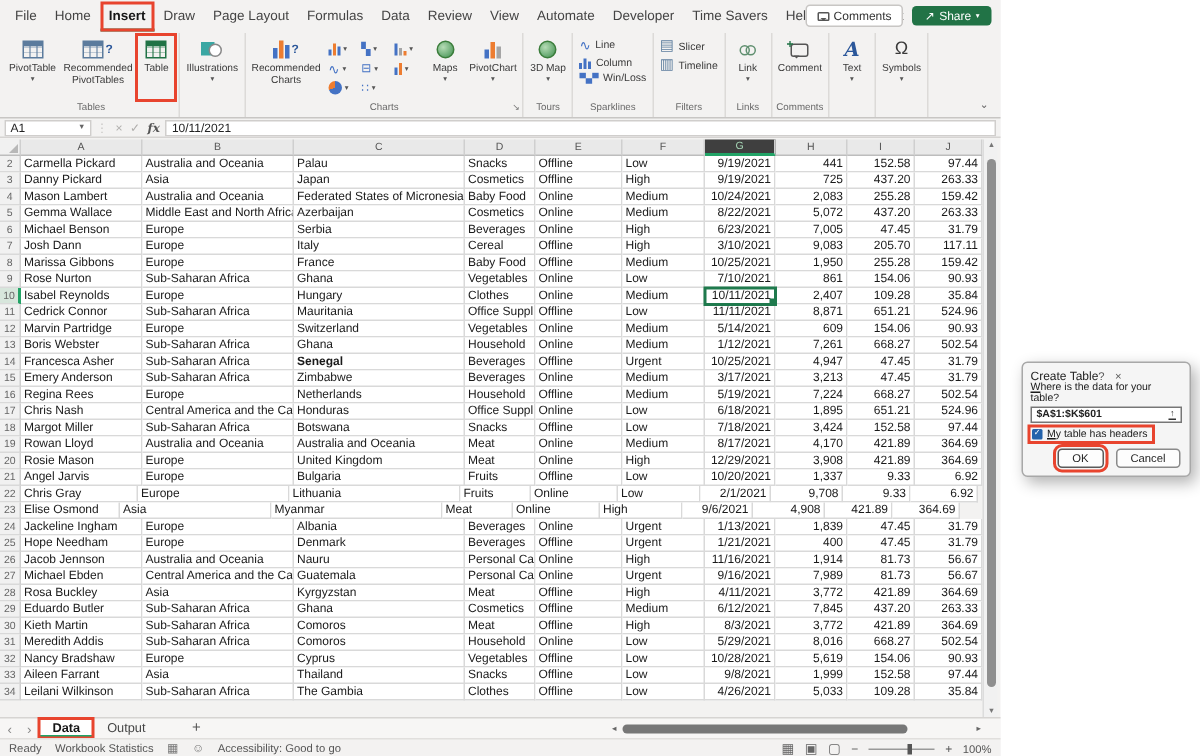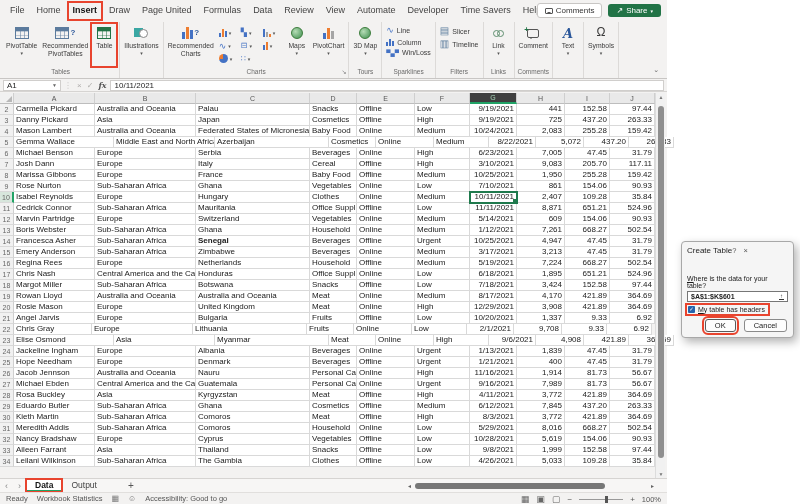--- a/index.html
+++ b/index.html
@@ -93,21 +93,21 @@
 
 .statusbar{position:absolute;top:492px;left:0;width:667px;height:12px;background:#f3f2f1;border-top:1px solid #e1dfdd;display:flex;align-items:center;font-size:7.5px;color:#555;gap:9px;padding-left:6px}
 .sbicon{font-size:8px;color:#777}
 .sbright{position:absolute;right:6px;top:0;height:12px;display:flex;align-items:center;gap:7px}
 .viewic{font-size:9px;color:#666;line-height:1}
 .zoomtrack{width:44px;height:1px;background:#999;position:relative}
 .zoomknob{position:absolute;left:26px;top:-3px;width:3px;height:7px;background:#555}
 .zsign{font-size:8px;color:#555}
 
 .dialog{position:absolute;left:681px;top:241px;width:113px;background:#f5f5f5;border:1px solid #a8a8a8;border-radius:4px;box-shadow:3px 4px 10px rgba(0,0,0,.3);font-size:7.5px;color:#1a1a1a;padding:4px 5px 5px;z-index:5}
-.dtitle{display:flex;align-items:center;font-size:8px;color:#222;margin-bottom:20px}
+.dtitle{display:flex;align-items:center;font-size:8px;color:#222;margin-bottom:0}
 .dctrl{color:#555;display:flex;gap:7px;font-size:7.5px}
 .dprompt{display:block;margin-bottom:2px;font-size:7px}
 .dprompt::first-letter{text-decoration:underline}
 .dinput{background:#fff;border:1px solid #767676;height:11px;display:flex;align-items:center;padding:0 3px;margin-bottom:3px}
 .dinput .val{flex:1;font-size:7px;font-weight:bold;color:#222}
 .rangeicon{border-bottom:1.3px solid #333;font-size:6px;line-height:6px;color:#333;padding:0 1px}
 .dcheckrow{display:flex;align-items:center;gap:3px;outline:2px solid #e8442e;outline-offset:0;margin:2px 0 5px;padding:1px 3px 1px 1px;width:fit-content}
 .checkbox{width:7px;height:7px;background:#2563ab;color:#fff;font-size:5.5px;line-height:7px;text-align:center;border-radius:1px;flex:none}
 .dchecklabel{display:block;font-size:7px}
 .dchecklabel::first-letter{text-decoration:underline}
@@ -120,21 +120,21 @@
 
 <div class="stage">
   <div class="window">
 
     <div class="tabstrip">
       <div id="tabs" style="display:flex">
           <div class="tab">File</div>
           <div class="tab">Home</div>
           <div class="tab active annotated">Insert</div>
           <div class="tab">Draw</div>
-          <div class="tab">Page United</div>
+          <div class="tab">Page Layout</div>
           <div class="tab">Formulas</div>
           <div class="tab">Data</div>
           <div class="tab">Review</div>
           <div class="tab">View</div>
           <div class="tab">Automate</div>
           <div class="tab">Developer</div>
           <div class="tab">Time Savers</div>
           <div class="tab">Help</div>
           <div class="tab">Power Pivot</div>
         </div>
@@ -439,21 +439,21 @@
             <div class="gc" style="width: 47px;">Baby Food</div>
             <div class="gc" style="width: 58px;">Online</div>
             <div class="gc" style="width: 55px;">Medium</div>
             <div class="gc num" style="width: 47px;">10/24/2021</div>
             <div class="gc num" style="width: 48px;">2,083</div>
             <div class="gc num" style="width: 45px;">255.28</div>
             <div class="gc num" style="width: 45px;">159.42</div>
           </div>
           <div class="grow">
             <div class="gutt">5</div>
-            <div class="gc" style="width: 100px;">Gemma Wallace</div>
+            <div class="gc" style="width: 81px;">Gemma Wallace</div>
             <div class="gc" style="width: 101px;">Middle East and North Africa</div>
             <div class="gc" style="width: 114px;">Azerbaijan</div>
             <div class="gc" style="width: 47px;">Cosmetics</div>
             <div class="gc" style="width: 58px;">Online</div>
             <div class="gc" style="width: 55px;">Medium</div>
             <div class="gc num" style="width: 47px;">8/22/2021</div>
             <div class="gc num" style="width: 48px;">5,072</div>
             <div class="gc num" style="width: 45px;">437.20</div>
             <div class="gc num" style="width: 45px;">263.33</div>
           </div>
@@ -673,21 +673,21 @@
             <div class="gc" style="width: 47px;">Fruits</div>
             <div class="gc" style="width: 58px;">Online</div>
             <div class="gc" style="width: 55px;">Low</div>
             <div class="gc num" style="width: 47px;">2/1/2021</div>
             <div class="gc num" style="width: 48px;">9,708</div>
             <div class="gc num" style="width: 45px;">9.33</div>
             <div class="gc num" style="width: 45px;">6.92</div>
           </div>
           <div class="grow">
             <div class="gutt">23</div>
-            <div class="gc" style="width: 100px;">Elise Osmond</div>
+            <div class="gc" style="width: 66px;">Elise Osmond</div>
             <div class="gc" style="width: 101px;">Asia</div>
             <div class="gc" style="width: 114px;">Myanmar</div>
             <div class="gc" style="width: 47px;">Meat</div>
             <div class="gc" style="width: 58px;">Online</div>
             <div class="gc" style="width: 55px;">High</div>
             <div class="gc num" style="width: 47px;">9/6/2021</div>
             <div class="gc num" style="width: 48px;">4,908</div>
             <div class="gc num" style="width: 45px;">421.89</div>
             <div class="gc num" style="width: 45px;">364.69</div>
           </div>

